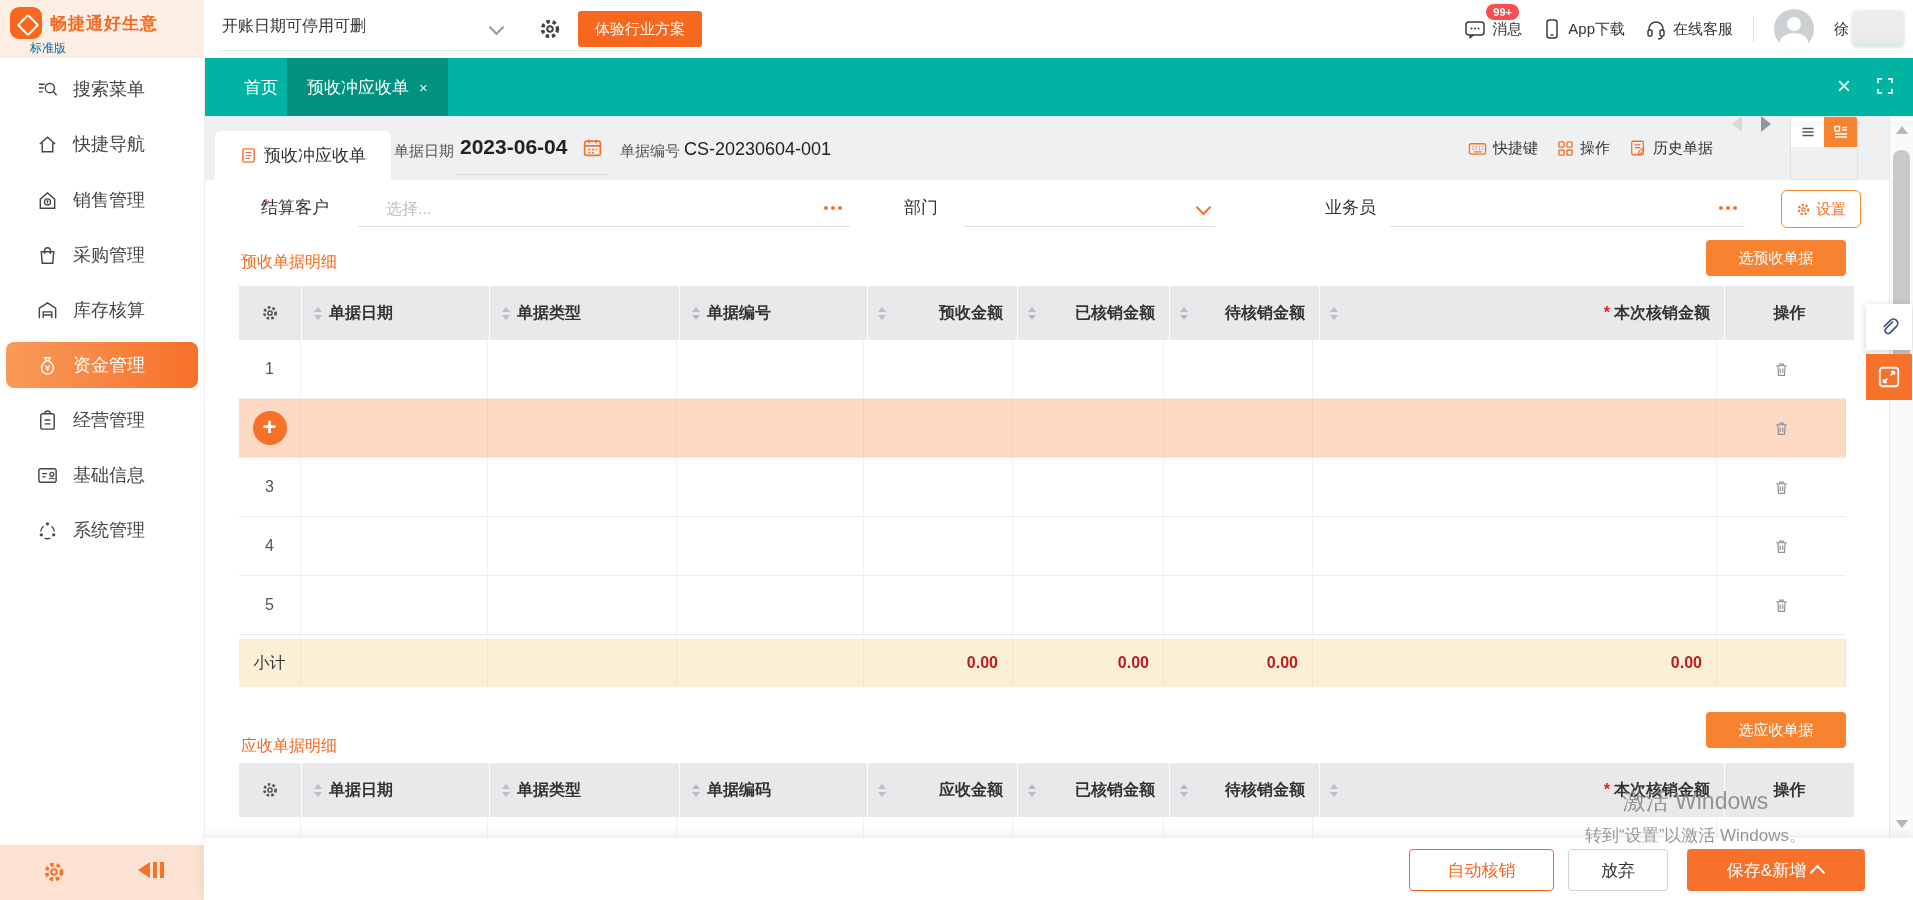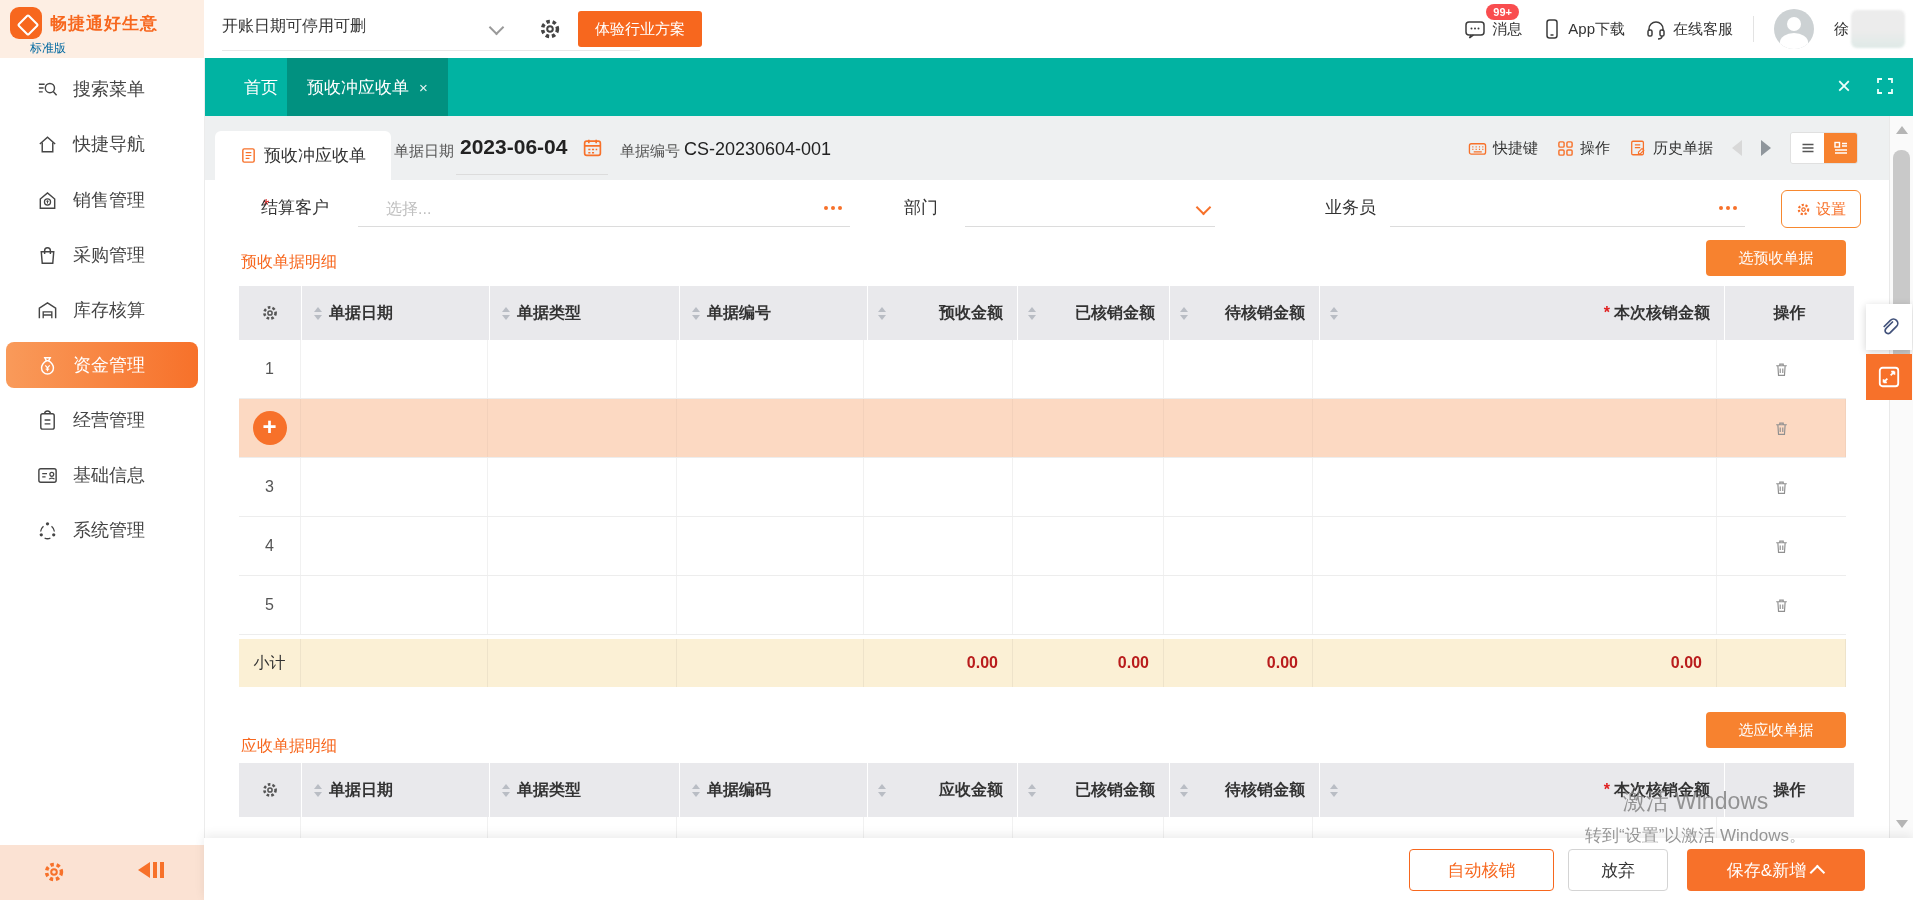--- a/index.html
+++ b/index.html
@@ -40,21 +40,21 @@
   .bar-close{position:absolute;right:62px;top:14px;font-size:24px;color:#eafffb;cursor:pointer;line-height:28px;}
   .bar-expand{position:absolute;right:18px;top:18px;width:20px;height:20px;color:#eafffb;cursor:pointer;}
 
   
   .strip{position:absolute;left:204px;top:116px;width:1709px;height:64px;background:#eef0f1;z-index:2;}
   .doc-tab{position:absolute;left:11px;top:15px;width:176px;height:49px;background:#fff;border-radius:6px 6px 0 0;display:flex;align-items:center;justify-content:center;gap:7px;font-size:17px;color:#333;cursor:pointer;}
   .doc-tab svg{color:#f7712a;}
   .d-label{position:absolute;top:26px;font-size:15px;color:#555;}
   .d-value{position:absolute;color:#222;}
   .date-line{position:absolute;left:252px;top:58px;width:152px;height:1px;background:#dcdcdc;}
-  .strip-tools{position:absolute;right:55px;top:0;height:64px;display:flex;align-items:center;gap:19px;}
+  .strip-tools{position:absolute;right:55px;top:0;height:64px;display:flex;gap:19px;}
   .tool{display:flex;align-items:center;gap:6px;font-size:15px;color:#333;cursor:pointer;}
   .tool svg{color:#f7712a;}
   .nav-arr{width:0;height:0;border-top:8px solid transparent;border-bottom:8px solid transparent;cursor:pointer;}
   .nav-prev{border-right:10px solid #d8d8d8;}
   .nav-next{border-left:10px solid #8f969c;}
   .vtoggle{display:flex;border:1px solid #e0e0e0;border-radius:3px;overflow:hidden;}
   .vt{width:33px;height:30px;display:flex;align-items:center;justify-content:center;cursor:pointer;}
   .vt-list{background:#fff;color:#555;}
   .vt-card{background:#f7822f;color:#fff;}
 

